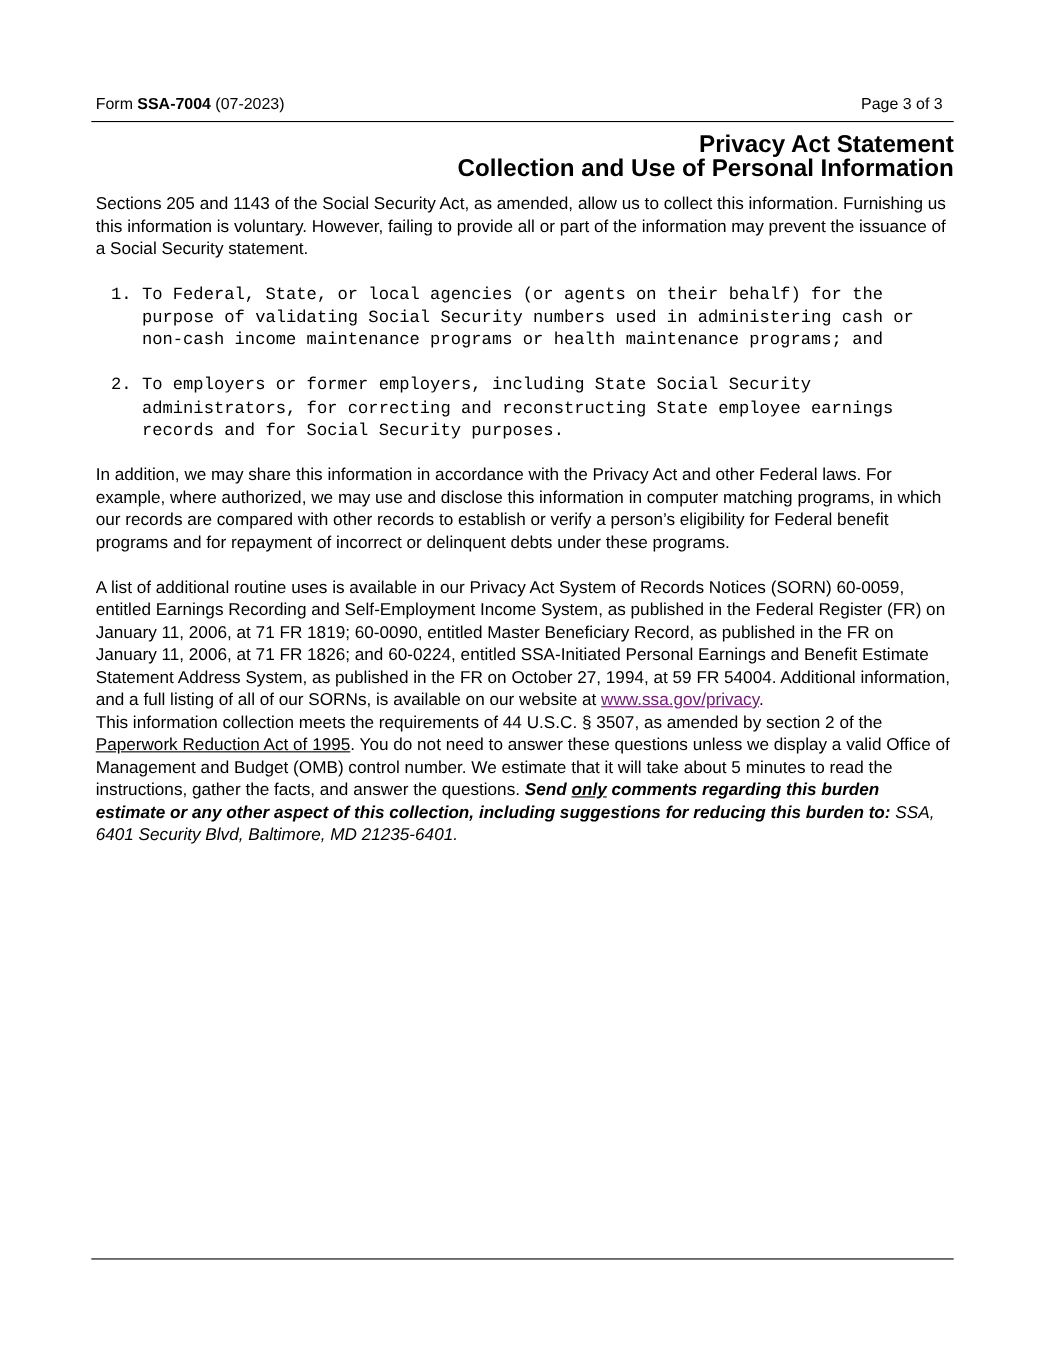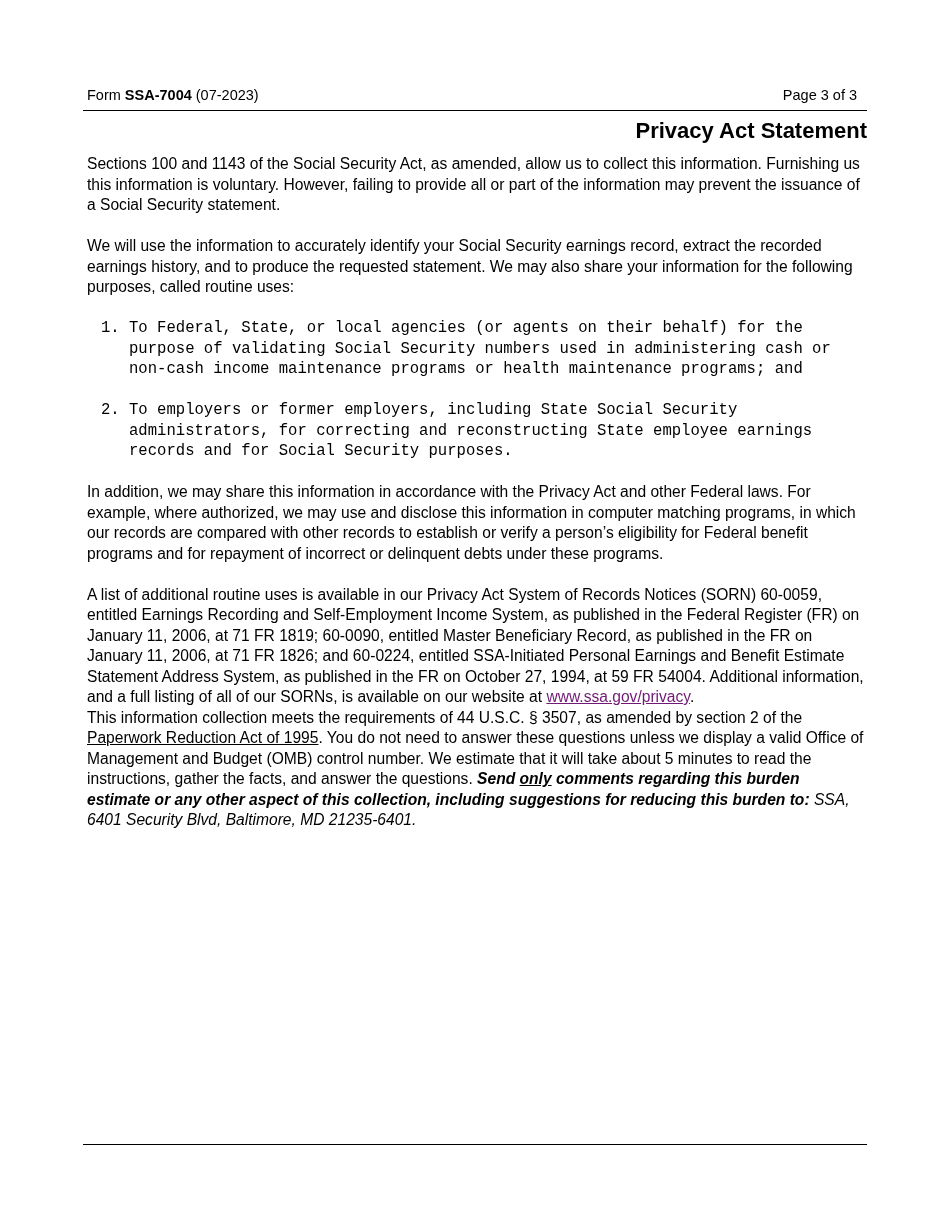--- a/index.html
+++ b/index.html
@@ -100,24 +100,24 @@
 <div class="page">
   <div class="header">
     <span><span>Form </span><b>SSA-7004</b><span> (07-2023)</span></span>
     <span>Page 3 of 3</span>
   </div>
   <div class="rule-top"></div>
 
   <div class="content">
     <h1 class="title">
       <span>Privacy Act Statement</span><br>
+      <span>Collection and Use of Personal Information</span>
     </h1>
 
-    <p class="p1">Sections 100 and 1143 of the Social Security Act, as amended, allow us to collect this information. Furnishing us this information is voluntary. However, failing to provide all or part of the information may prevent the issuance of a Social Security statement.</p>
-    <p class="gap">We will use the information to accurately identify your Social Security earnings record, extract the recorded earnings history, and to produce the requested statement. We may also share your information for the following purposes, called routine uses:</p>
+    <p class="p1">Sections 205 and 1143 of the Social Security Act, as amended, allow us to collect this information. Furnishing us this information is voluntary. However, failing to provide all or part of the information may prevent the issuance of a Social Security statement.</p>
 
     <ol>
       <li>To Federal, State, or local agencies (or agents on their behalf) for the purpose of validating Social Security numbers used in administering cash or non-cash income maintenance programs or health maintenance programs; and</li>
       <li>To employers or former employers, including State Social Security administrators, for correcting and reconstructing State employee earnings records and for Social Security purposes.</li>
     </ol>
 
     <p class="gap">In addition, we may share this information in accordance with the Privacy Act and other Federal laws. For example, where authorized, we may use and disclose this information in computer matching programs, in which our records are compared with other records to establish or verify a person’s eligibility for Federal benefit programs and for repayment of incorrect or delinquent debts under these programs.</p>
 
     <p class="gap"><span>A list of additional routine uses is available in our Privacy Act System of Records Notices (SORN) 60-0059, entitled Earnings Recording and Self-Employment Income System, as published in the Federal Register (FR) on January 11, 2006, at 71 FR 1819; 60-0090, entitled Master Beneficiary Record, as published in the FR on January 11, 2006, at 71 FR 1826; and 60-0224, entitled SSA-Initiated Personal Earnings and Benefit Estimate Statement Address System, as published in the FR on October 27, 1994, at 59 FR 54004. Additional information, and a full listing of all of our SORNs, is available on our website at </span><a class="link" href="#">www.ssa.gov/privacy</a><span>.</span></p>
 

